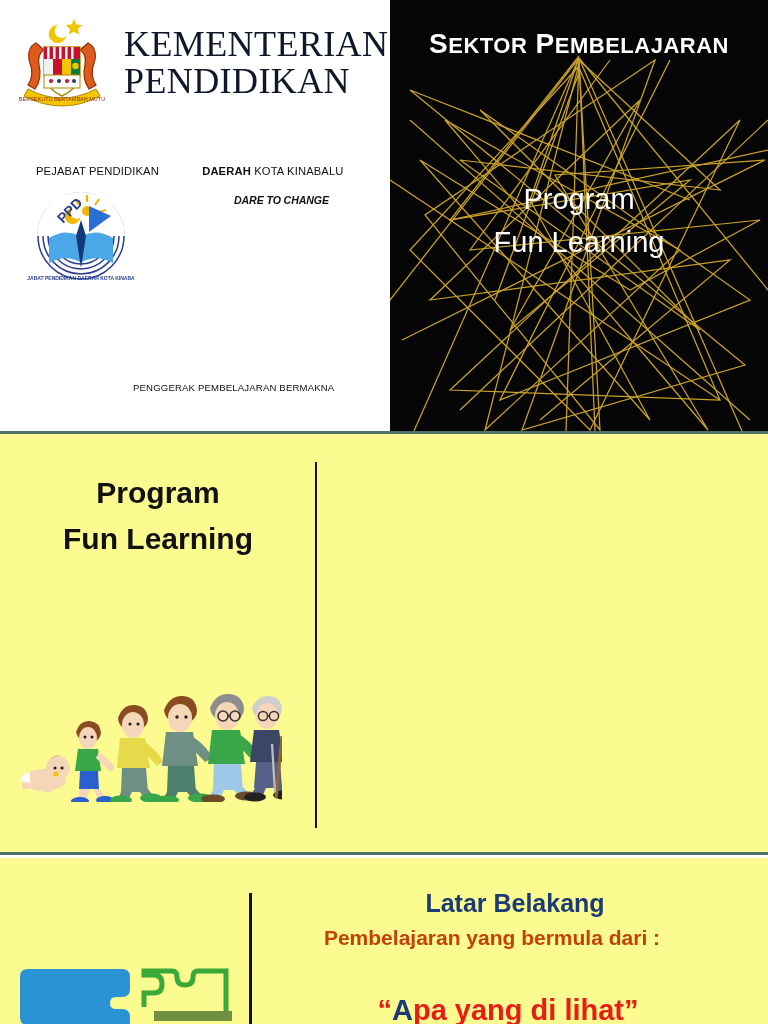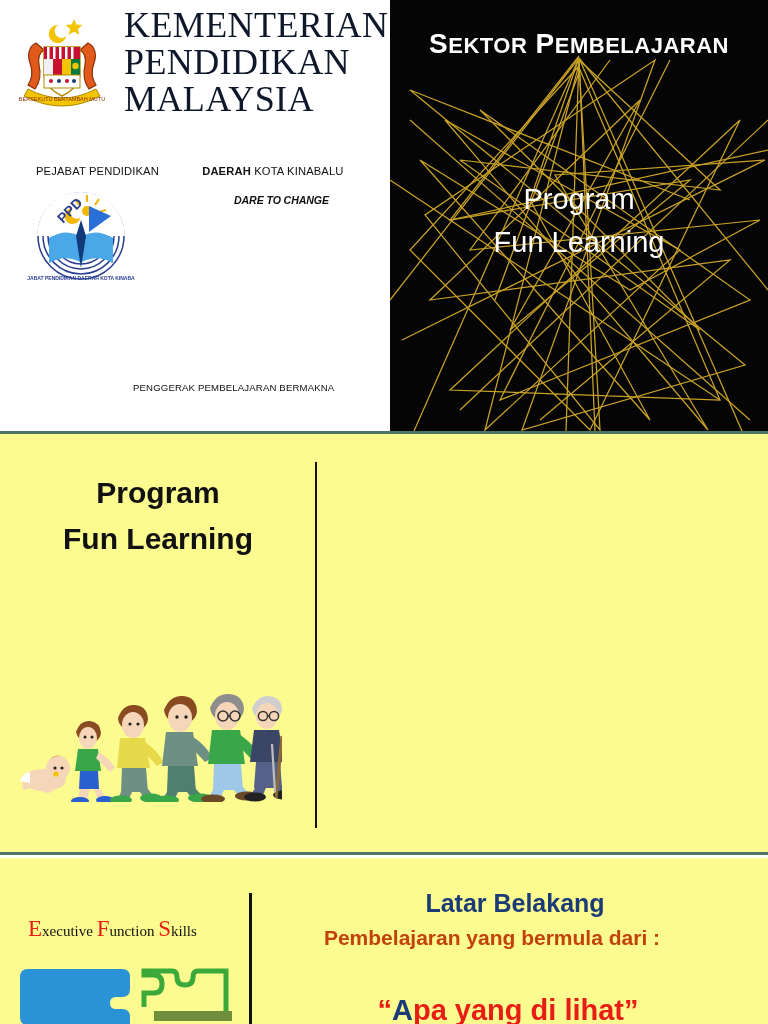--- a/index.html
+++ b/index.html
@@ -184,21 +184,20 @@
           <circle cx="53" cy="68" r="2" fill="#c8102e"></circle>
           <circle cx="60" cy="68" r="2" fill="#1b3a78"></circle>
 
           <path d="M14 76 q34 18 68 0 l4 7 q-38 20 -76 0z" fill="#f2c500" stroke="#b08a00" stroke-width="1"></path>
           <text x="48" y="88" font-family="Liberation Sans, sans-serif" font-size="5.5" fill="#8c2f08" text-anchor="middle">BERSEKUTU BERTAMBAH MUTU</text>
         </svg>
       </div>
       <div id="kpm-wordmark">
         <span>KEMENTERIAN</span>
         <span>PENDIDIKAN</span>
-        <span>MALAYSIA</span>
       </div>
     </div>
 
     <div id="ppd-heading"><span>PEJABAT PENDIDIKAN </span><b>DAERAH</b><span> KOTA KINABALU</span></div>
 
     <div id="ppd-tagline">DARE TO CHANGE</div>
 
     <div id="ppd-logo">
       <svg viewBox="0 0 108 98" width="108" height="98">
         <g fill="none" stroke="#2a3d91" stroke-width="1.5">
@@ -369,21 +368,20 @@
       <line x1="261" y1="160" x2="258" y2="112" stroke="#bdbdbd" stroke-width="2.2"></line>
     </g>
   </svg>
 
 </div>
 
 <div class="hrule" style="top:852px"></div>
 
 <div id="slide-latar">
 
-  <div id="efs-title"><span class="big">E</span><span>xecutive</span>&nbsp;<span class="big">F</span><span>unction</span>&nbsp;<span class="big">S</span><span>kills</span></div>
 
   <svg id="efs-art" viewBox="0 0 240 62">
     <g>
       <path d="M16 6 h94 q8 0 8 8 v12 q0 8 -8 8 h-6 q-6 0 -6 6 q0 6 6 6 h6 q8 0 8 8 v8 h-102 q-8 0 -8 -8 v-40 q0 -8 8 -8z" fill="#2a93d5"></path>
     </g>
     <g fill="none" stroke="#3aa93a" stroke-width="5">
       <path d="M132 44 v-14 h10 q8 0 8 -9 q0 -9 -8 -9 h-10 v-4 h28 q5 0 5 6 q0 8 8 8 q8 0 8 -8 q0 -6 5 -6 h28 v44"></path>
     </g>
     <rect x="142" y="48" width="78" height="10" fill="#6f8f3f"></rect>
   </svg>

